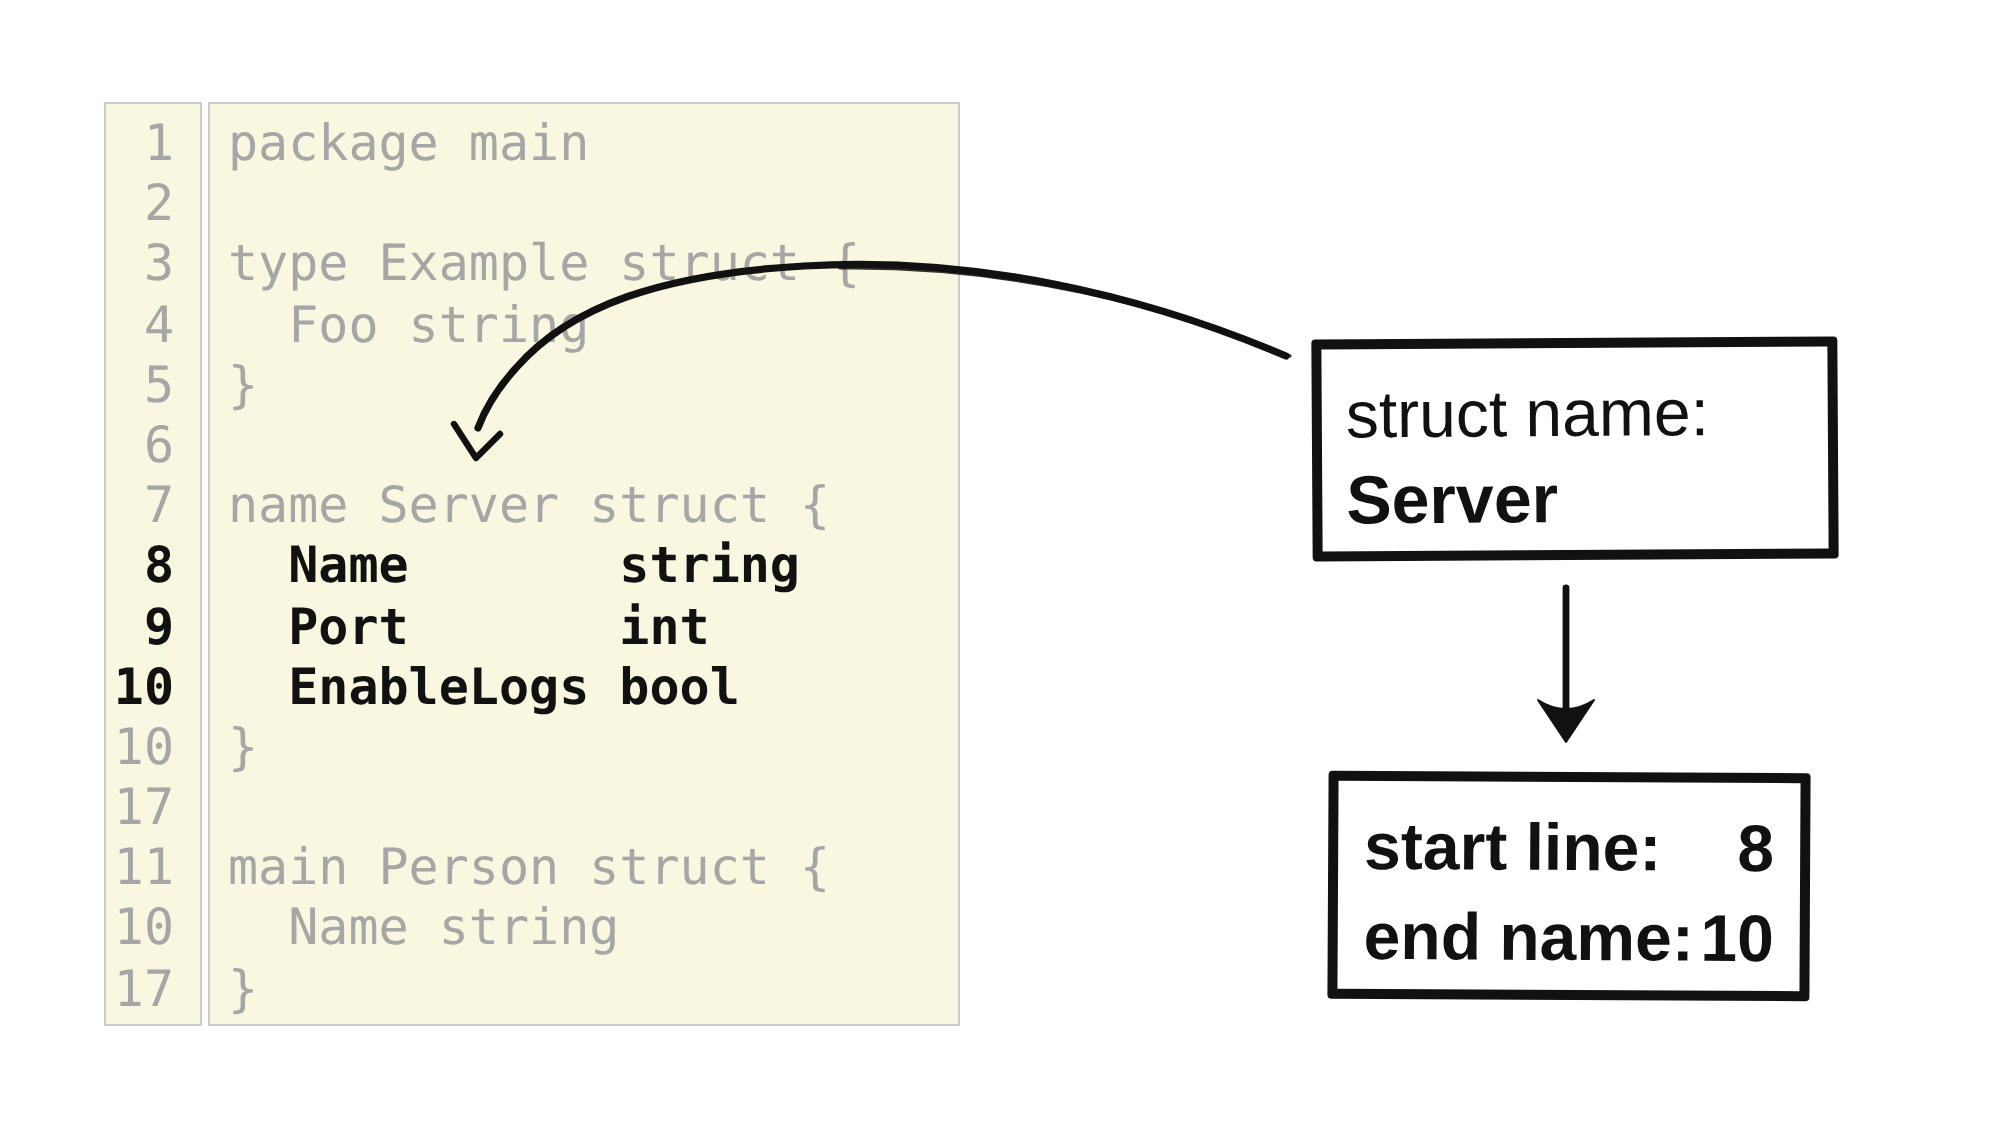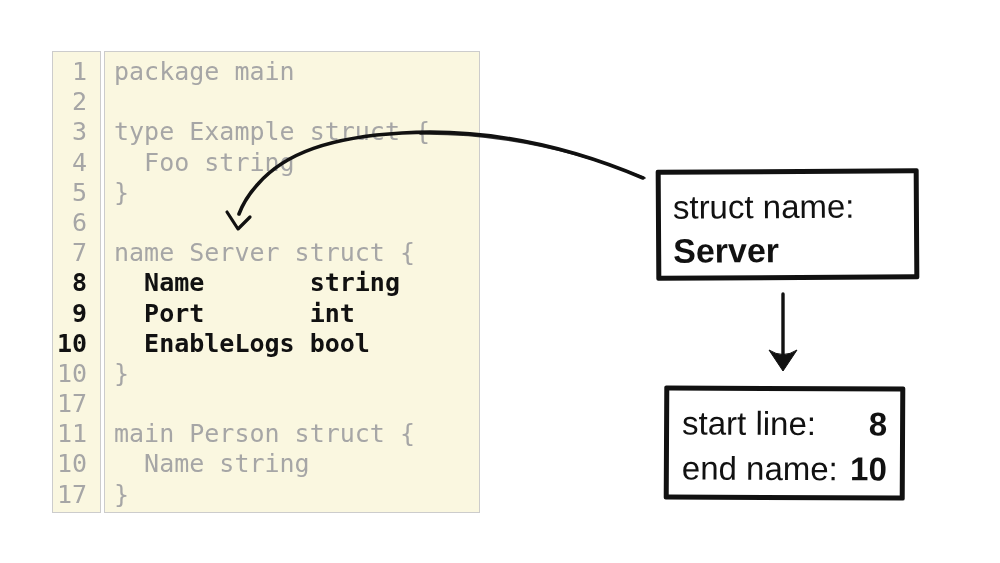--- a/index.html
+++ b/index.html
@@ -80,21 +80,21 @@
     transform: rotate(0.3deg);
     border-radius: 2px;
   }
   .rrow {
     display: flex;
     justify-content: space-between;
     align-items: baseline;
     font-size: 33px;
     line-height: 45px;
   }
-  .rrow .rlabel { font-weight: normal; }
+  .rrow .rlabel { font-weight: bold; }
   .rrow .rvalue { font-weight: bold; }
 </style>
 </head>
 <body>
 
 <div id="canvas">
 
   <div id="gutter" class="panel">
     <div class="codecol">
       <div class="cline">1</div>

